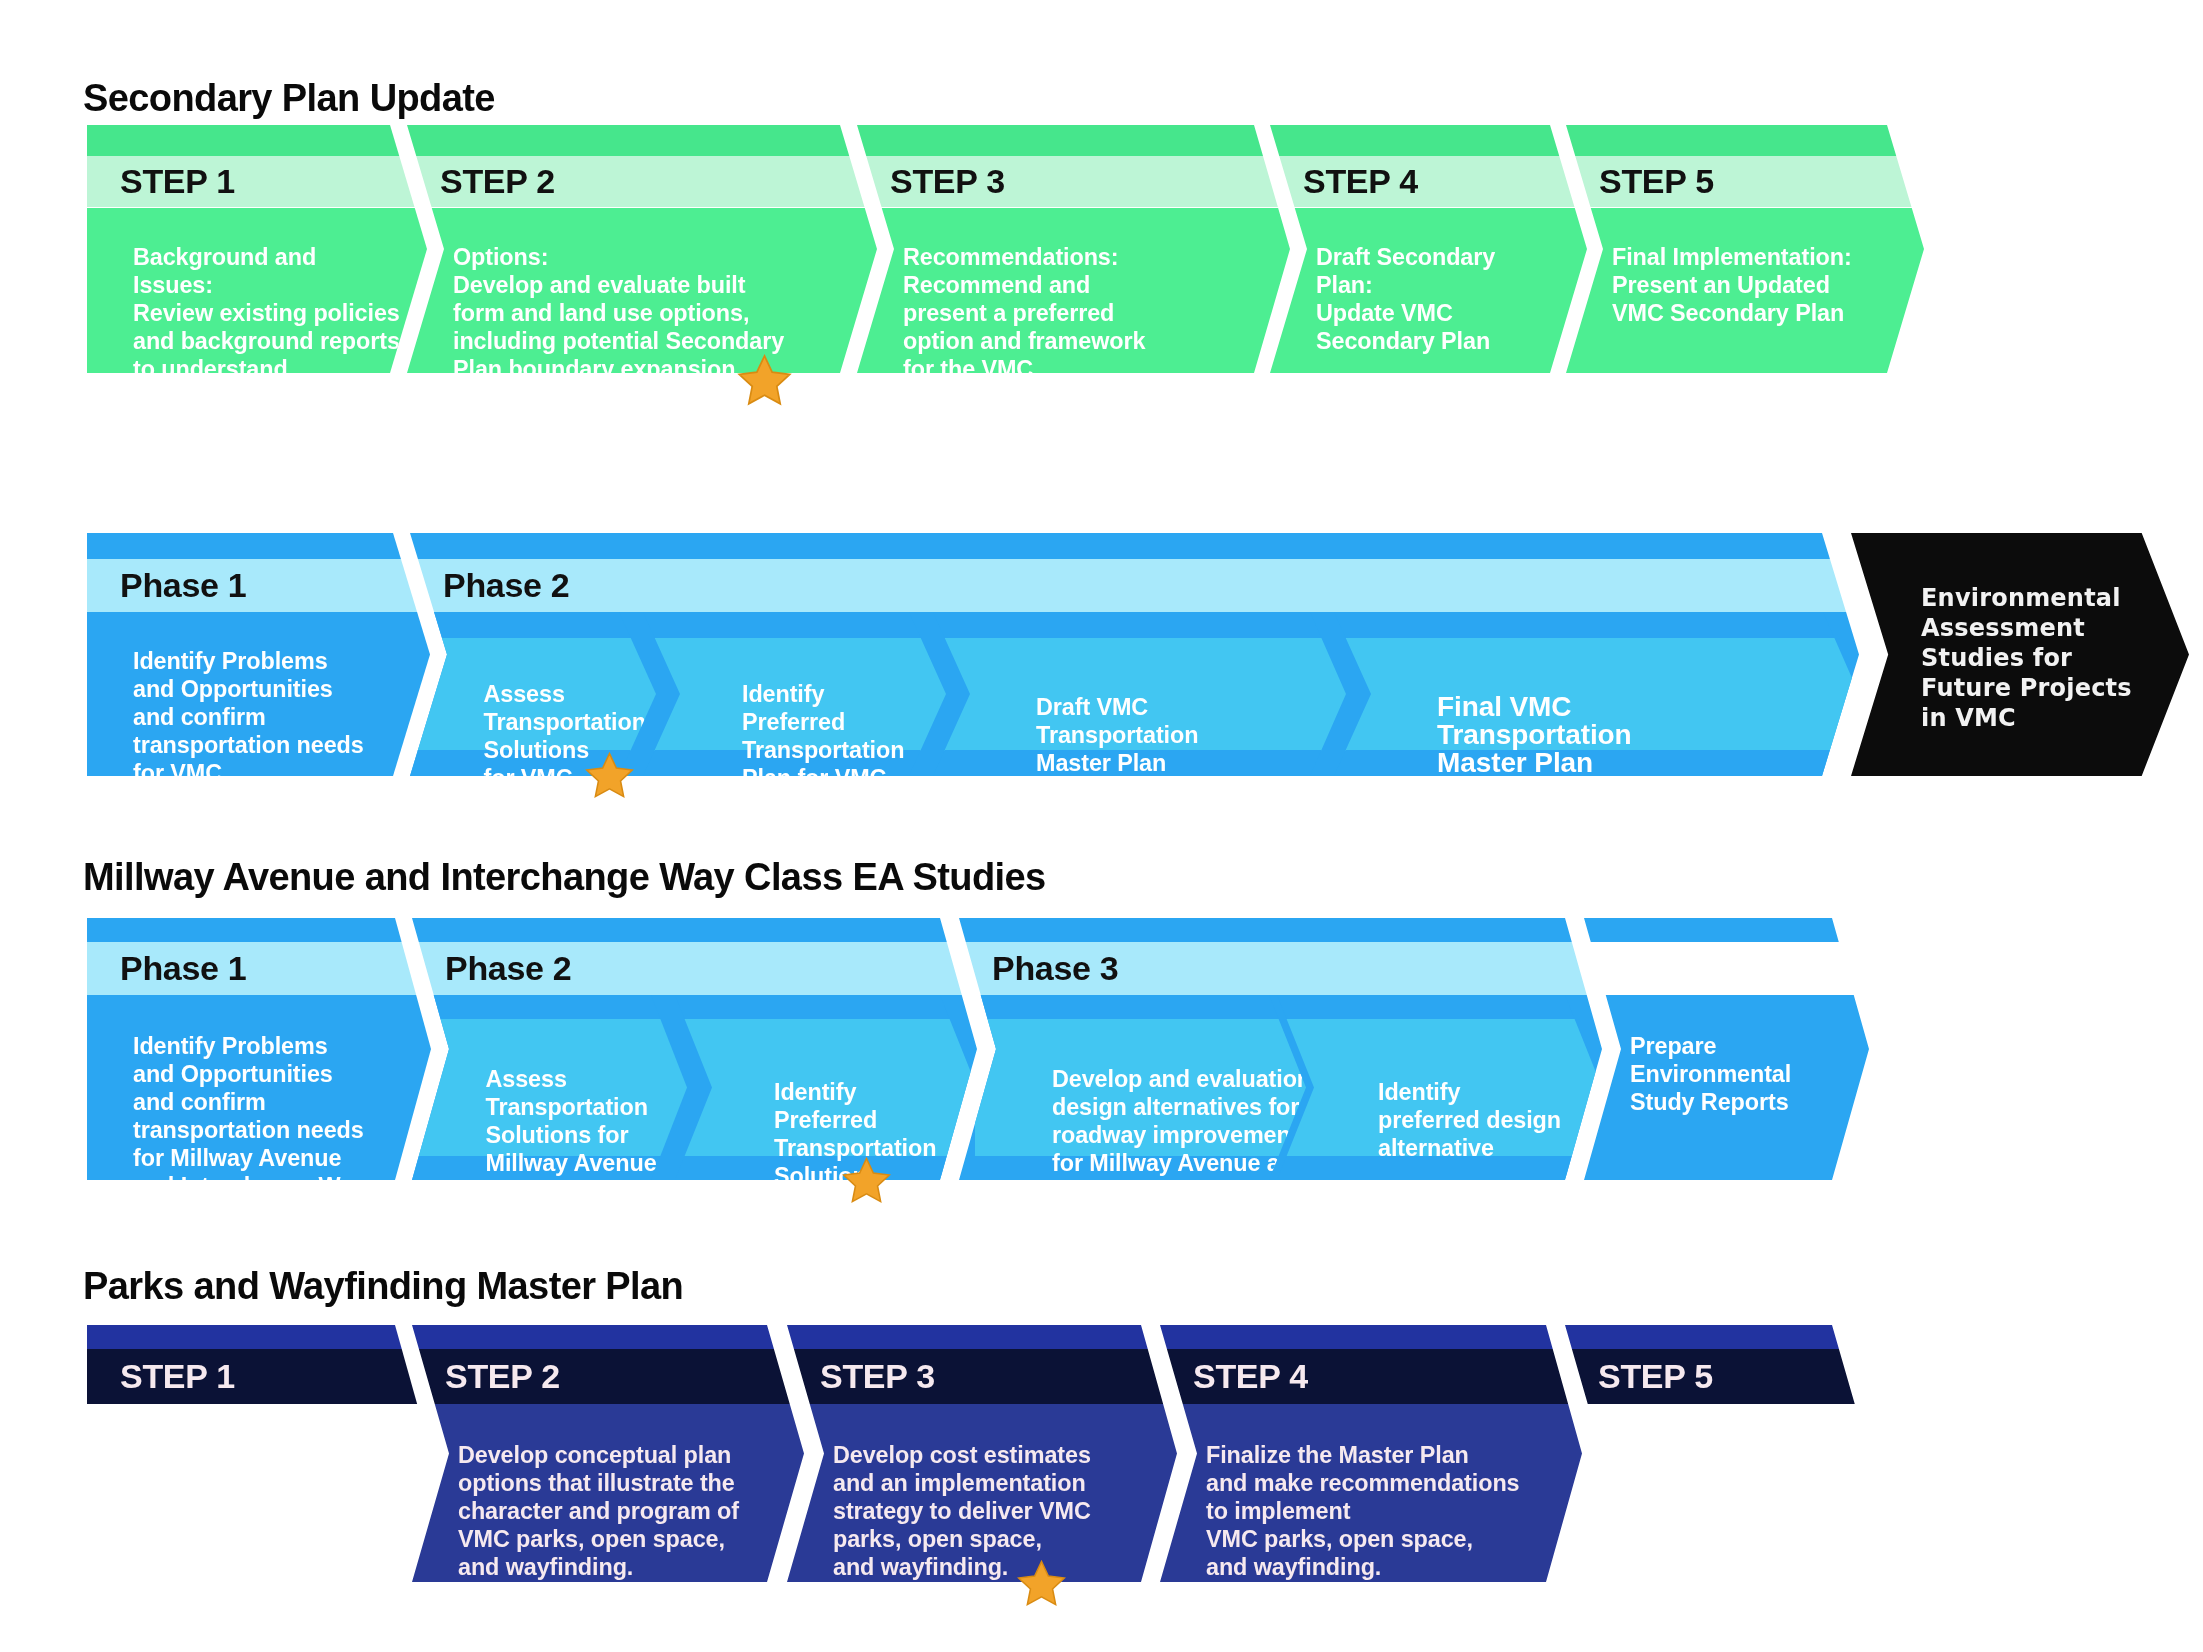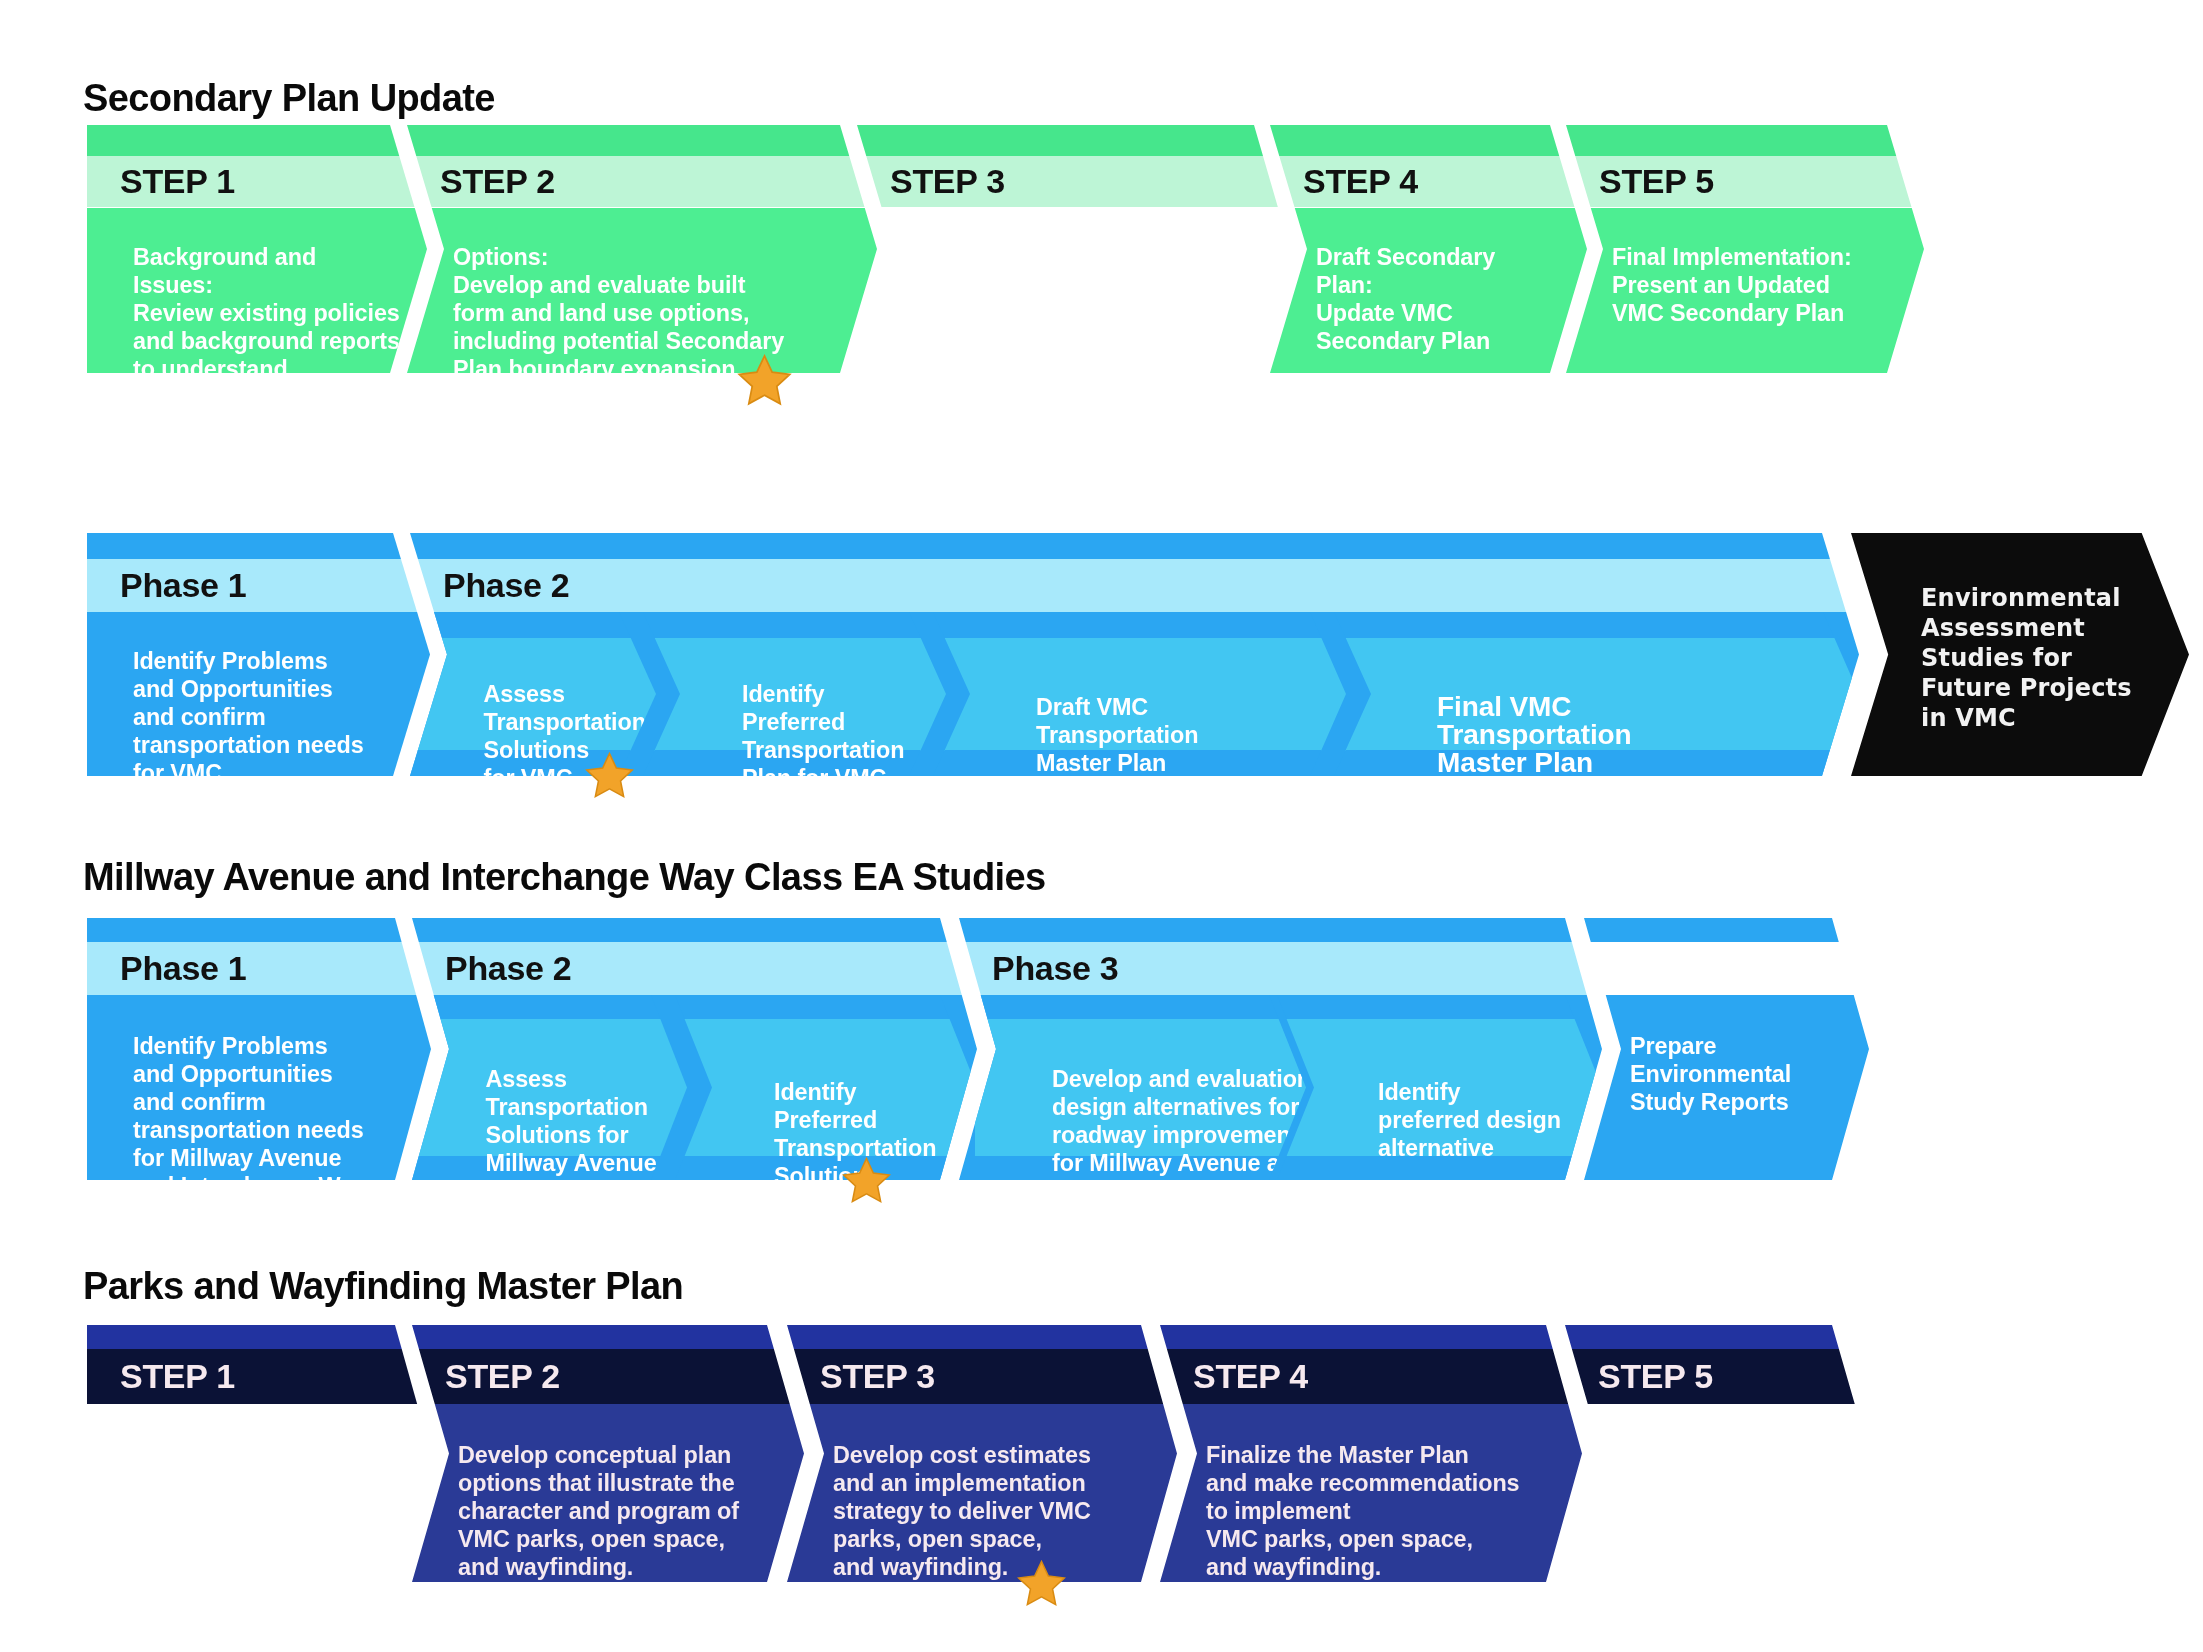--- a/index.html
+++ b/index.html
@@ -173,20 +173,27 @@
 including potential Secondary
 Plan boundary expansion</p>
         </div>
     </div>
 
     <div class="chev" style="left:770px;width:433px;-webkit-clip-path:polygon(0 0,397px 0,433px 50%,397px 100%,0 100%,37px 50%);clip-path:polygon(0 0,397px 0,433px 50%,397px 100%,0 100%,37px 50%);">
       <div class="cap g-cap"></div>
       <div class="hdr g-hdr">
           <span>STEP 3</span>
         </div>
+      <div class="body g-body">
+          <p>Recommendations:
+Recommend and
+present a preferred
+option and framework
+for the VMC</p>
+        </div>
     </div>
 
     <div class="chev" style="left:1183px;width:317px;-webkit-clip-path:polygon(0 0,280px 0,317px 50%,280px 100%,0 100%,37px 50%);clip-path:polygon(0 0,280px 0,317px 50%,280px 100%,0 100%,37px 50%);">
       <div class="cap g-cap"></div>
       <div class="hdr g-hdr">
           <span>STEP 4</span>
         </div>
       <div class="body g-body">
           <p>Draft Secondary
 Plan:

